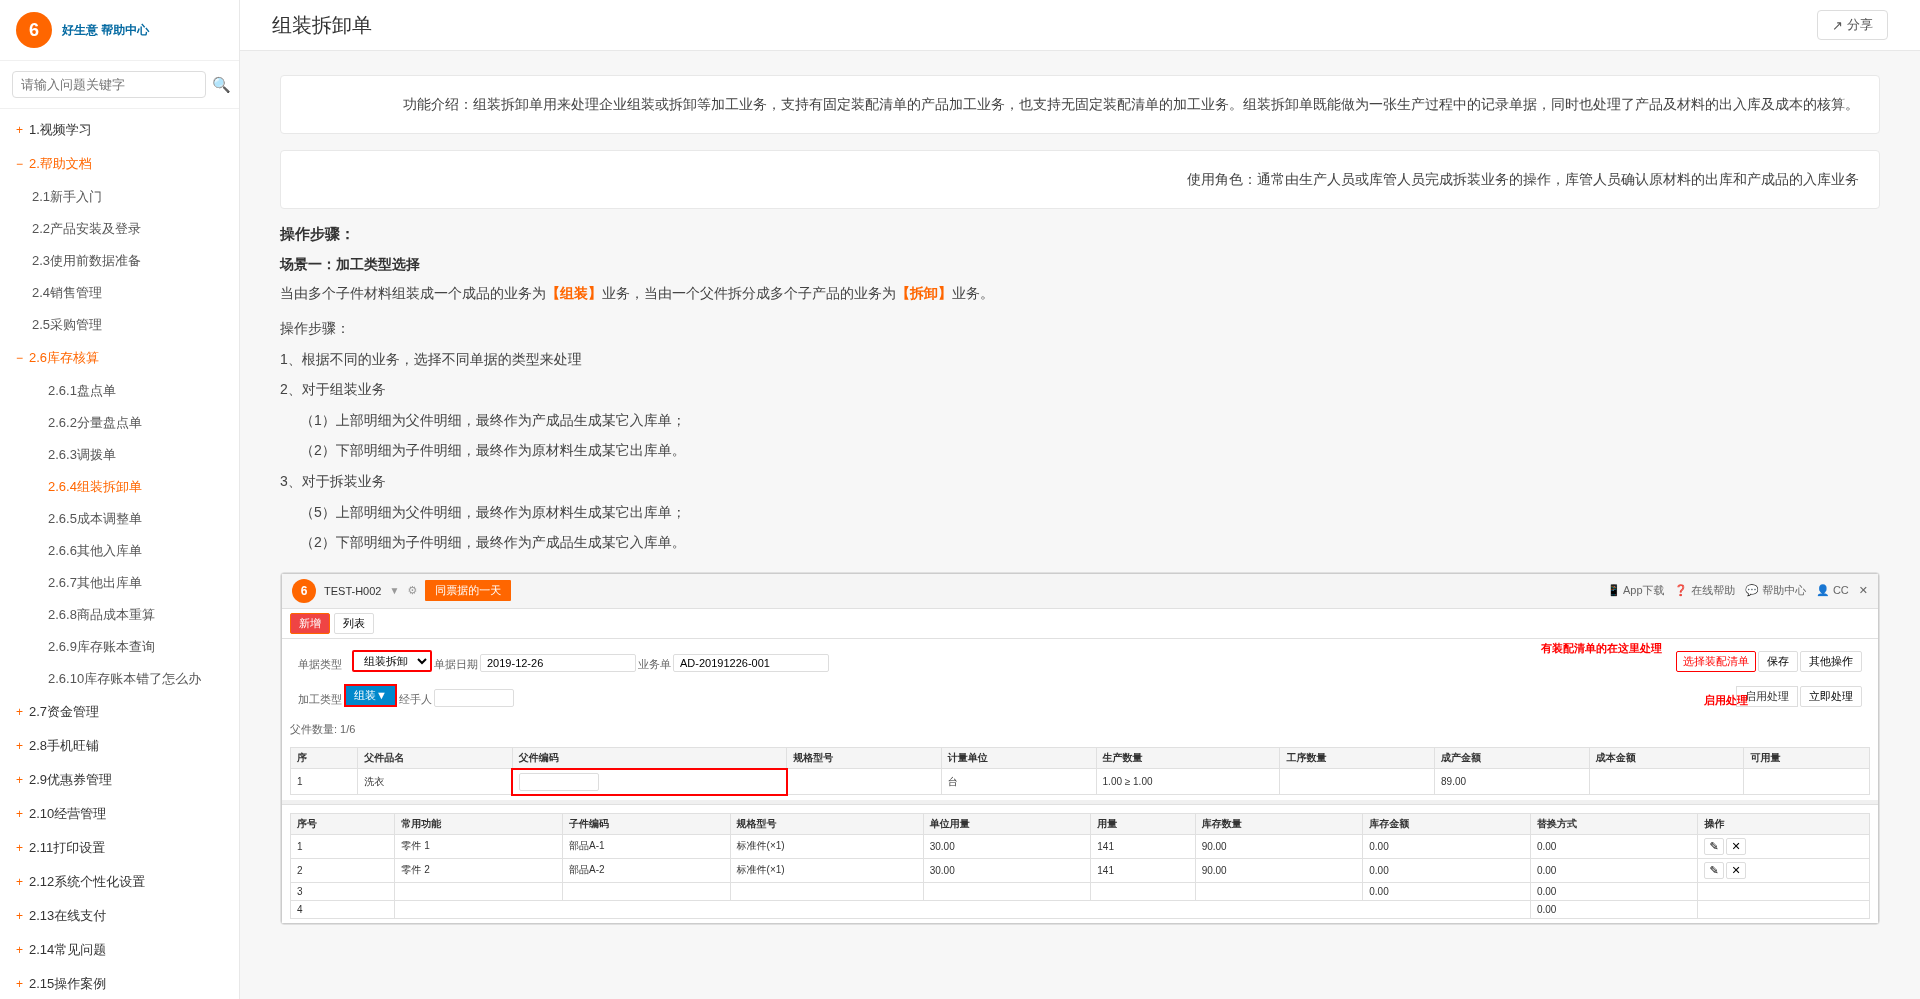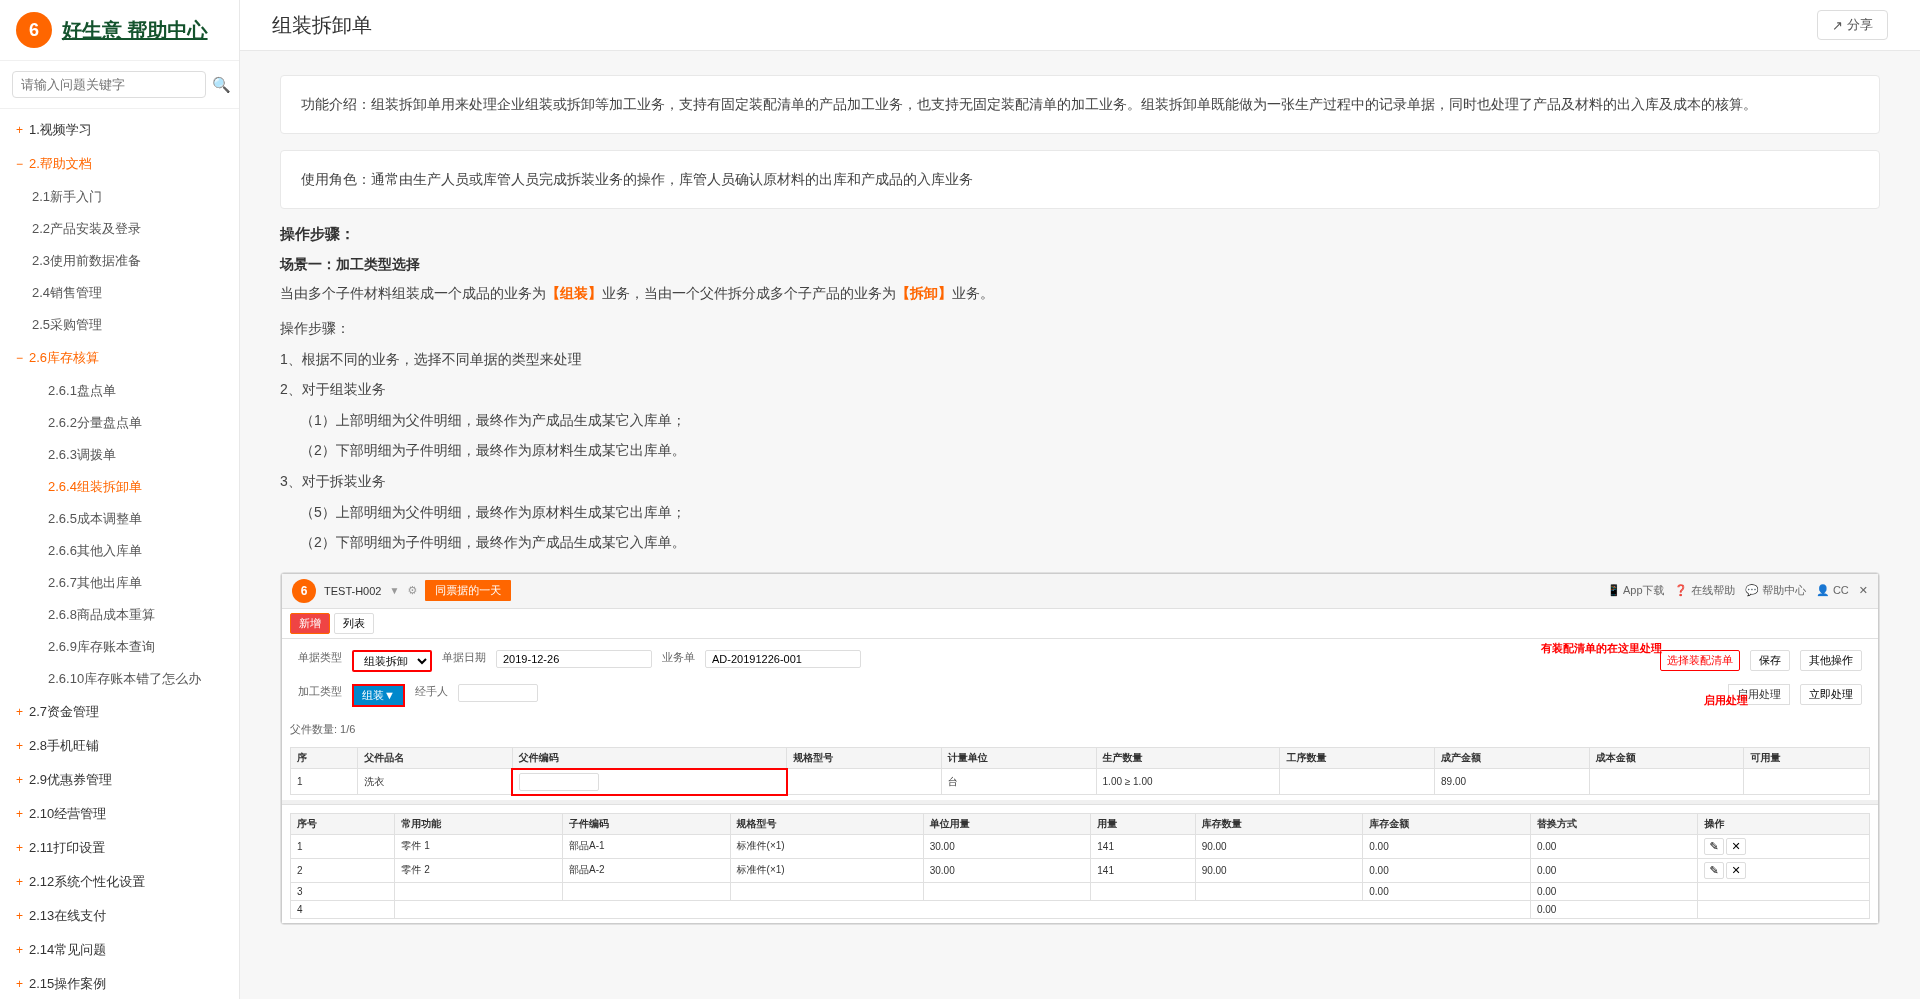--- a/index.html
+++ b/index.html
@@ -24,21 +24,21 @@
       border-bottom: 1px solid #f0f0f0;
     }
     .logo-circle {
       width: 36px; height: 36px;
       background: #f60;
       border-radius: 50%;
       display: flex; align-items: center; justify-content: center;
       color: #fff; font-size: 18px; font-weight: bold;
       margin-right: 10px;
     }
-    .logo-title { font-size: 20px; font-weight: bold; color: #14532d; text-decoration: underline; }
+    .logo-title { font-size: 12px; font-weight: bold; color: #0369a1; }
 
     #search-bar {
       padding: 10px 12px;
       border-bottom: 1px solid #f0f0f0;
       display: flex; align-items: center; gap: 6px;
     }
     #search-bar input {
       flex: 1; border: 1px solid #ddd; border-radius: 4px; padding: 5px 8px; font-size: 13px; outline: none; color: #999;
     }
     #search-bar .search-icon-btn {
@@ -85,20 +85,21 @@
 
     .info-block {
       background: #fff;
       border: 1px solid #e8e8e8;
       border-radius: 4px;
       padding: 16px 20px;
       margin-bottom: 16px;
       line-height: 1.8;
       font-size: 14px;
       color: #444;
+      text-align: right;
     }
 
     .section-title {
       font-size: 15px;
       font-weight: bold;
       color: #333;
       margin: 16px 0 10px 0;
     }
     .sub-section-title {
       font-size: 14px;
@@ -132,21 +133,21 @@
       display: flex; align-items: center; gap: 8px; font-size: 11px;
     }
     .mock-orange-btn {
       background: #f60; color: #fff; border: none; border-radius: 1px; padding: 3px 10px; font-size: 11px; cursor: pointer;
     }
     .mock-toolbar-btn {
       border: 1px solid #ddd; background: #fff; padding: 2px 8px; font-size: 11px; border-radius: 2px; cursor: pointer;
     }
     .mock-toolbar-btn.active { background: #ef4444; color: #fff; border-color: #f60; }
     .mock-form-row {
-      display: flex; align-items: flex-start; gap: 10px; padding: 5px 8px; font-size: 11px; flex-wrap: wrap;
+      display: flex; align-items: flex-end; gap: 2px; padding: 5px 8px; font-size: 11px; flex-wrap: wrap;
     }
     .mock-label { color: #666; white-space: nowrap; }
     .mock-input {
       border: 1px solid #ddd; border-radius: 2px; padding: 2px 6px; font-size: 11px; background: #fff; min-width: 80px;
     }
     .mock-input.highlighted { border: 1px solid red; }
     .mock-table {
       width: 100%; border-collapse: collapse; font-size: 10px; margin-top: 4px;
     }
     .mock-table th, .mock-table td {
@@ -340,21 +341,21 @@
         <div style="display:flex;background:#fff;border-bottom:1px solid #e0e0e0;padding:0 8px;">
           <div style="display:flex;align-items:center;gap:4px;padding:4px 0;">
             <button class="mock-toolbar-btn active">新增</button>
             <button class="mock-toolbar-btn">列表</button>
           </div>
         </div>
 
         <div style="position:relative;background:#fff;padding:6px 8px;">
           <div class="mock-form-row">
             <span class="mock-label">单据类型</span>
-            <select class="mock-input highlighted" style="border:2px solid red;">
+            <select class="mock-input highlighted" style="border:2px solid red;margin-left:8px;">
               <option>组装拆卸</option>
             </select>
             <span class="mock-label">单据日期</span>
             <input class="mock-input" type="text" value="2019-12-26" style="">
             <span class="mock-label">业务单</span>
             <input class="mock-input" type="text" value="AD-20191226-001" style="">
             <span style="flex:1;"></span>
 
             <span style="color:red;font-size:11px;border:1px solid red;padding:2px 6px;border-radius:2px;cursor:pointer;">选择装配清单</span>
             <button class="mock-toolbar-btn">保存</button>

